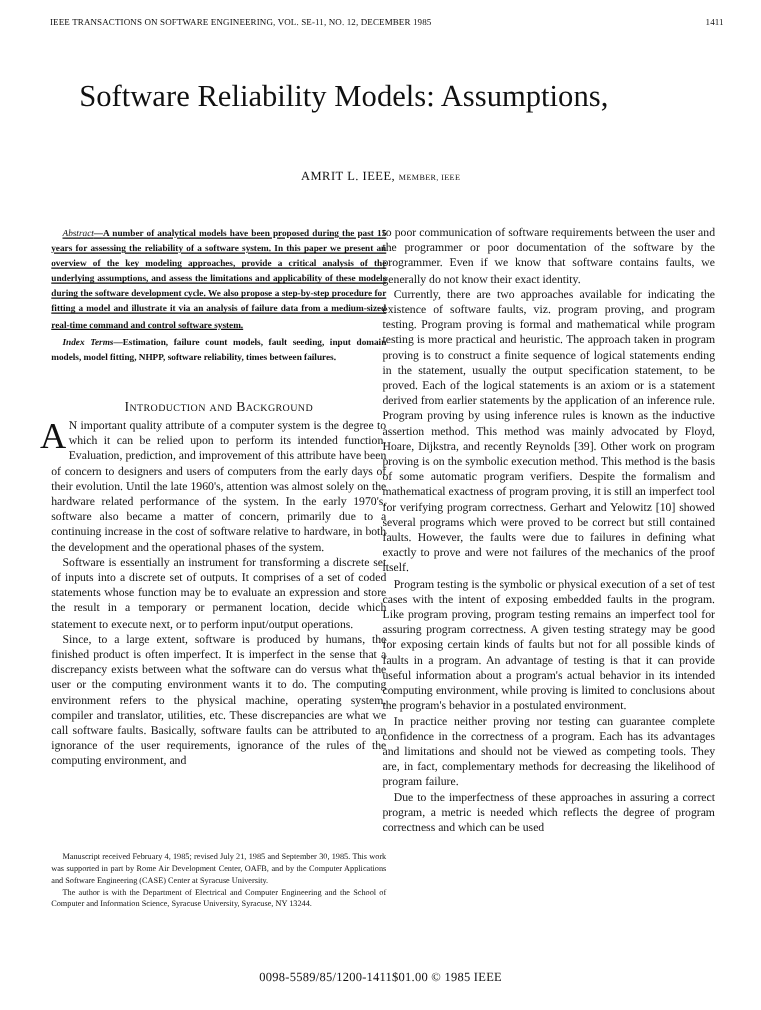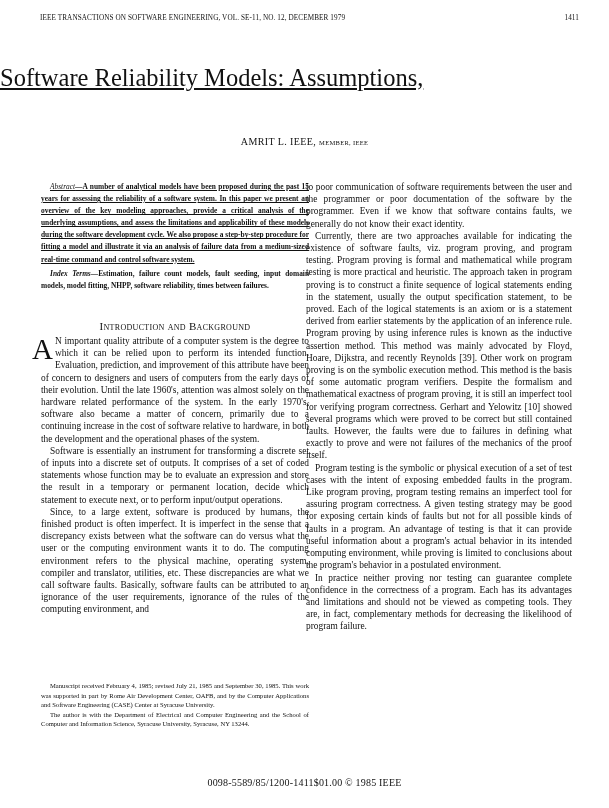--- a/index.html
+++ b/index.html
@@ -2,22 +2,22 @@
 <html><head>
 <meta charset="utf-8">
 <style>
   html, body { margin: 0; padding: 0; background: #fff; }
   body { width: 609px; height: 808px; position: relative; overflow: hidden;
          font-family: "Liberation Serif", "DejaVu Serif", serif; color: #111; }
   .running-head { position: absolute; top: 14px; left: 40px; right: 30px; height: 12px;
                   font-size: 7.2px; letter-spacing: 0.1px; }
   .running-head .journal { position: absolute; left: 0; top: 0; }
   .running-head .page { position: absolute; right: 0; top: 0; }
-  .title { position: absolute; top: 63px; left: 0; width: 550px; text-align: left;
-           font-size: 24.5px; line-height: 29px; text-decoration: underline; }
+  .title { position: absolute; top: 63px; left: 0; width: 550px; text-align: center;
+           font-size: 24.5px; line-height: 29px; }
   .author { position: absolute; top: 136px; left: 0; width: 609px; text-align: center;
             font-size: 10px; letter-spacing: 0.4px; }
   .author .mem { font-size: 6.5px; letter-spacing: 0.3px; }
   .abstract { position: absolute; top: 181px; left: 41px; width: 268px;
               font-size: 7.4px; line-height: 12.1px; font-weight: bold; text-align: justify; }
   .abstract p { margin: 0; text-indent: 9px; text-decoration: underline; }
   .abstract .lead { font-style: italic; font-weight: normal; }
   .index-terms { position: absolute; top: 268px; left: 41px; width: 268px;
                  font-size: 7.4px; line-height: 12.1px; font-weight: bold; text-align: justify; text-indent: 9px; }
   .index-terms .lead { font-style: italic; font-weight: bold; }
@@ -32,21 +32,21 @@
   .footnote { position: absolute; top: 681px; left: 41px; width: 268px;
               font-size: 6.6px; line-height: 9.6px; text-align: justify; }
   .footnote p { margin: 0; text-indent: 9px; }
   .copyright { position: absolute; top: 777px; left: 0; width: 609px; text-align: center;
                font-size: 10px; letter-spacing: 0.2px; }
 </style>
 </head>
 <body>
 
 <div class="running-head">
-  <span class="journal">IEEE TRANSACTIONS ON SOFTWARE ENGINEERING, VOL. SE-11, NO. 12, DECEMBER 1979</span>
+  <span class="journal">IEEE TRANSACTIONS ON SOFTWARE ENGINEERING, VOL. SE-11, NO. 12, DECEMBER 1985</span>
   <span class="page">1411</span>
 </div>
 
 <div class="title">
   <div>Software Reliability Models: Assumptions,</div>
 </div>
 
 <div class="author">
   <span>AMRIT L. IEEE,</span>
   <span class="mem">MEMBER, IEEE</span>
@@ -69,15 +69,16 @@
 <div class="footnote">
   <p>Manuscript received February 4, 1985; revised July 21, 1985 and September 30, 1985. This work was supported in part by Rome Air Development Center, OAFB, and by the Computer Applications and Software Engineering (CASE) Center at Syracuse University.</p>
   <p>The author is with the Department of Electrical and Computer Engineering and the School of Computer and Information Science, Syracuse University, Syracuse, NY 13244.</p>
 </div>
 
 <div class="right-body body-text">
   <p class="noindent">to poor communication of software requirements between the user and the programmer or poor documentation of the software by the programmer. Even if we know that software contains faults, we generally do not know their exact identity.</p>
   <p>Currently, there are two approaches available for indicating the existence of software faults, viz. program proving, and program testing. Program proving is formal and mathematical while program testing is more practical and heuristic. The approach taken in program proving is to construct a finite sequence of logical statements ending in the statement, usually the output specification statement, to be proved. Each of the logical statements is an axiom or is a statement derived from earlier statements by the application of an inference rule. Program proving by using inference rules is known as the inductive assertion method. This method was mainly advocated by Floyd, Hoare, Dijkstra, and recently Reynolds [39]. Other work on program proving is on the symbolic execution method. This method is the basis of some automatic program verifiers. Despite the formalism and mathematical exactness of program proving, it is still an imperfect tool for verifying program correctness. Gerhart and Yelowitz [10] showed several programs which were proved to be correct but still contained faults. However, the faults were due to failures in defining what exactly to prove and were not failures of the mechanics of the proof itself.</p>
   <p>Program testing is the symbolic or physical execution of a set of test cases with the intent of exposing embedded faults in the program. Like program proving, program testing remains an imperfect tool for assuring program correctness. A given testing strategy may be good for exposing certain kinds of faults but not for all possible kinds of faults in a program. An advantage of testing is that it can provide useful information about a program's actual behavior in its intended computing environment, while proving is limited to conclusions about the program's behavior in a postulated environment.</p>
   <p>In practice neither proving nor testing can guarantee complete confidence in the correctness of a program. Each has its advantages and limitations and should not be viewed as competing tools. They are, in fact, complementary methods for decreasing the likelihood of program failure.</p>
+  <p>Due to the imperfectness of these approaches in assuring a correct program, a metric is needed which reflects the degree of program correctness and which can be used</p>
 </div>
 
 <div class="copyright">0098-5589/85/1200-1411$01.00 © 1985 IEEE</div>
 
 </body></html>

